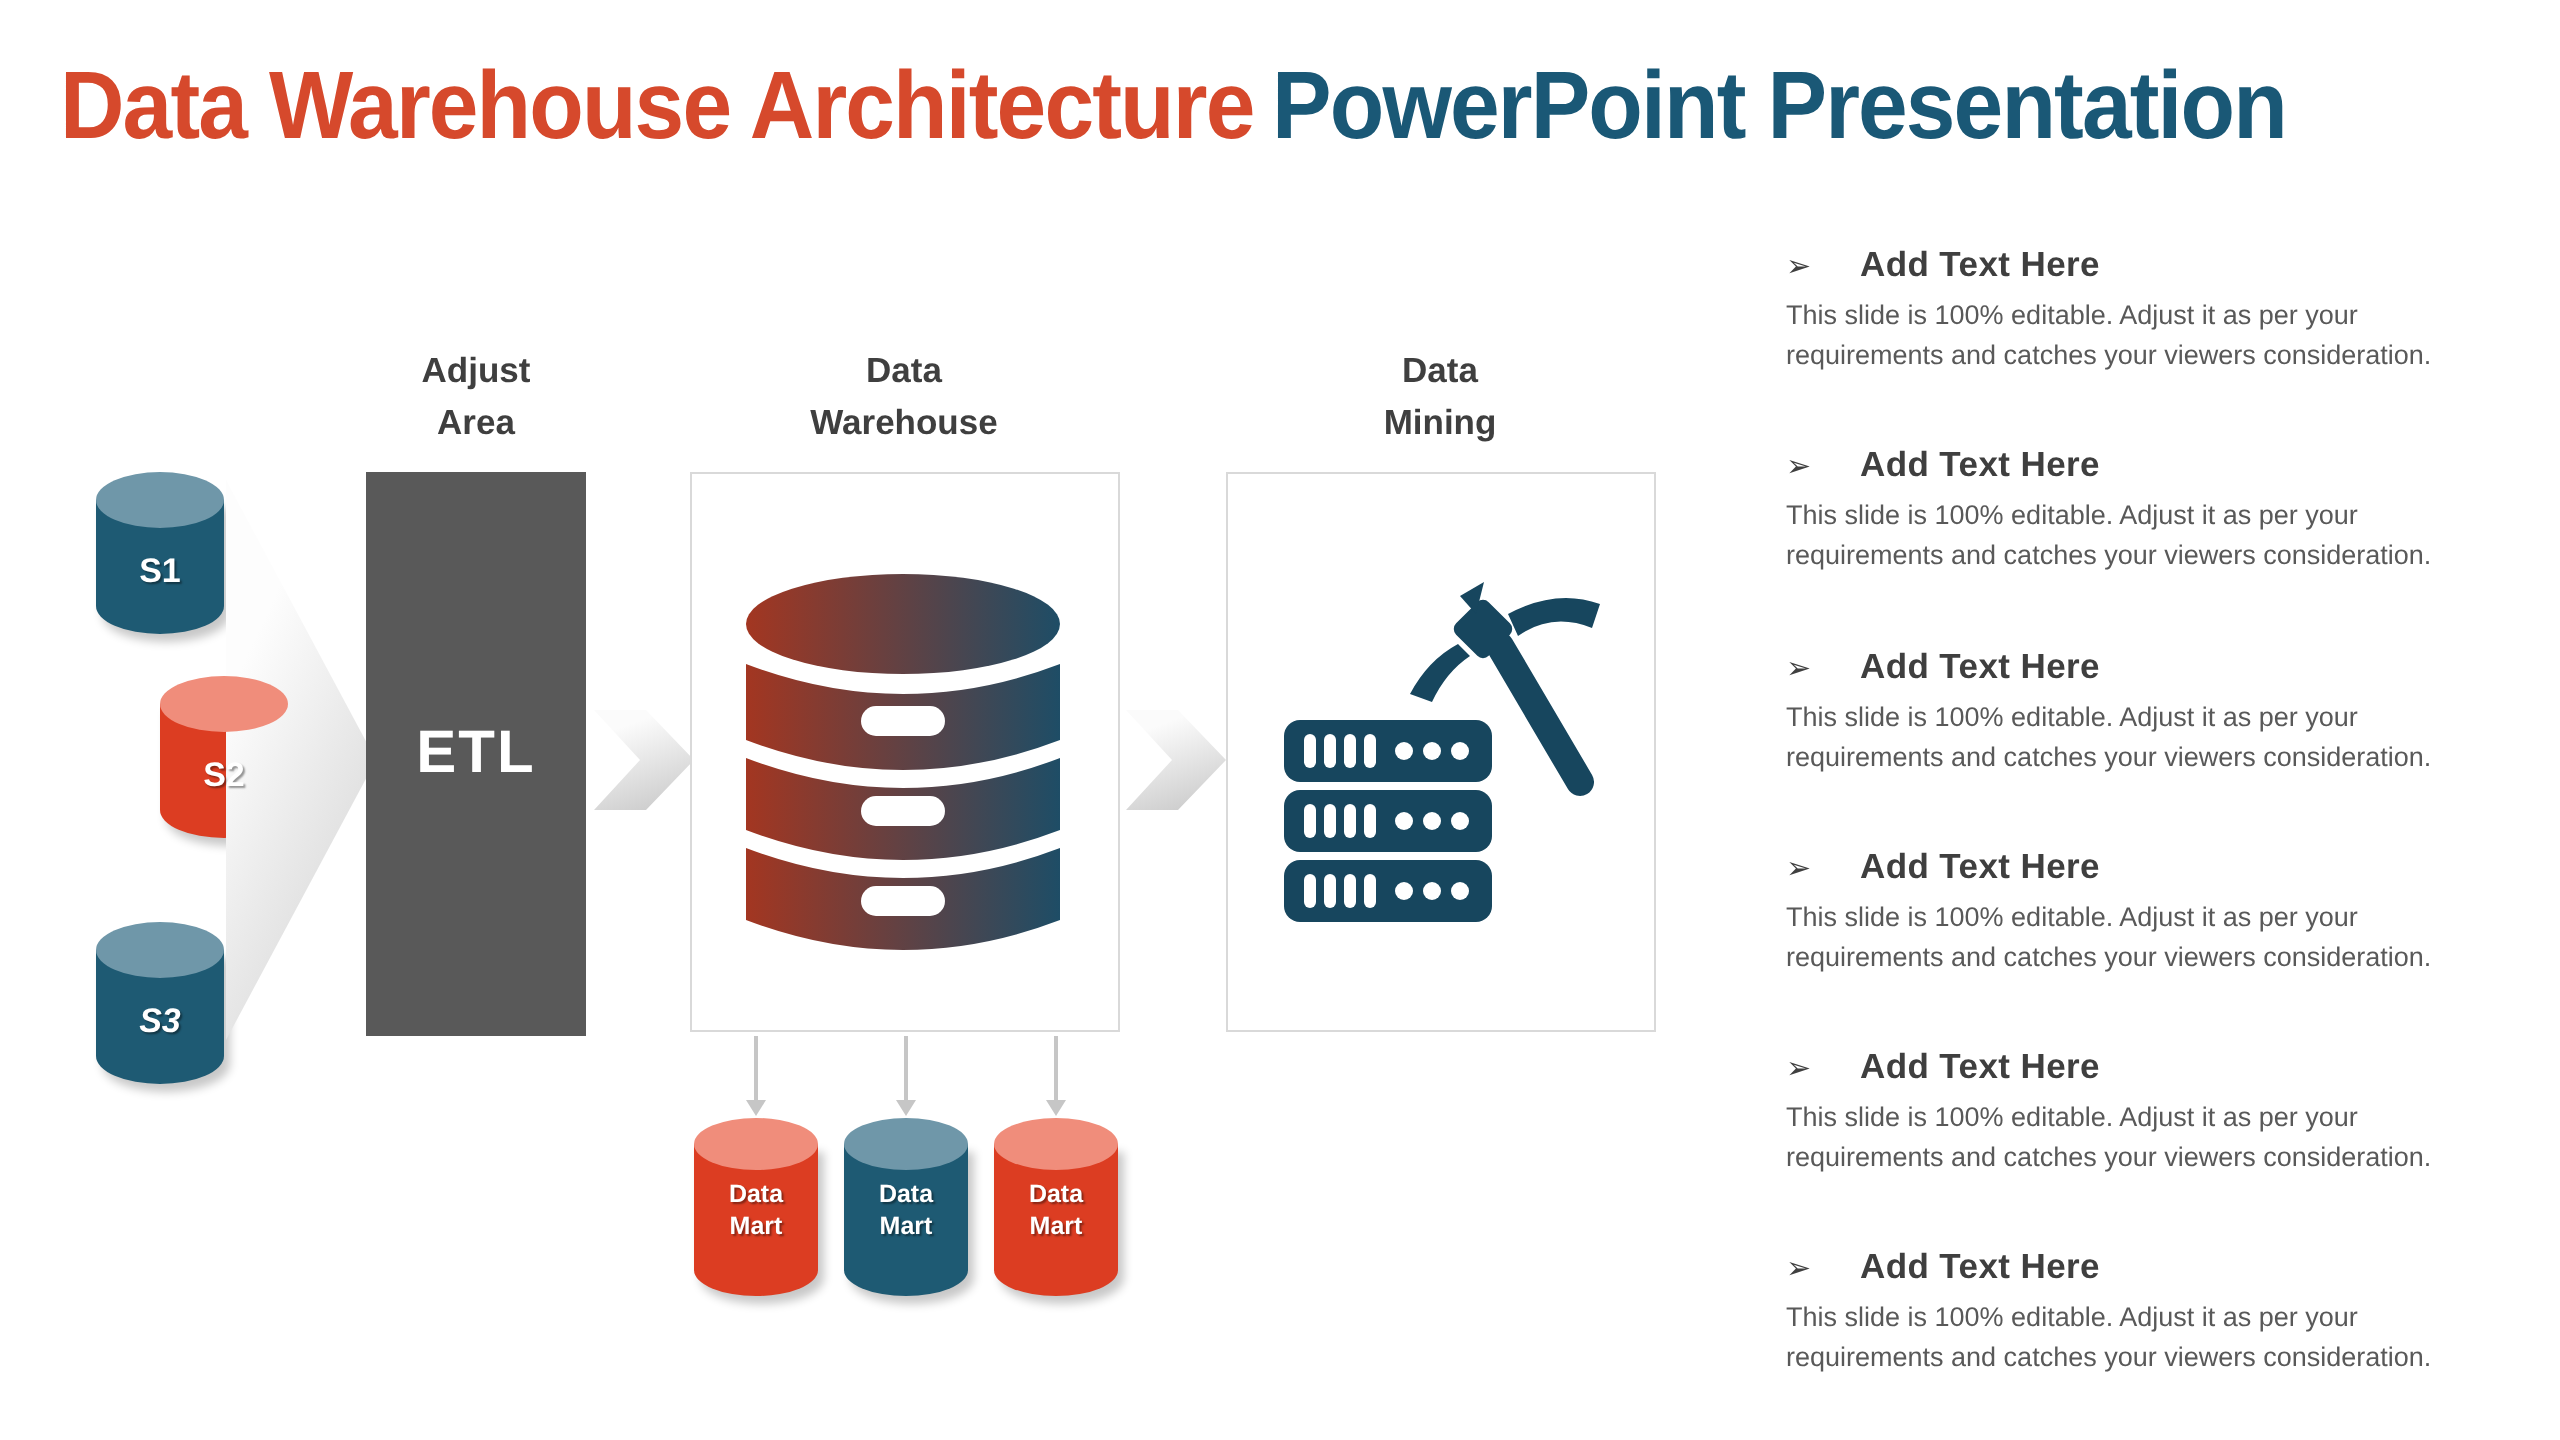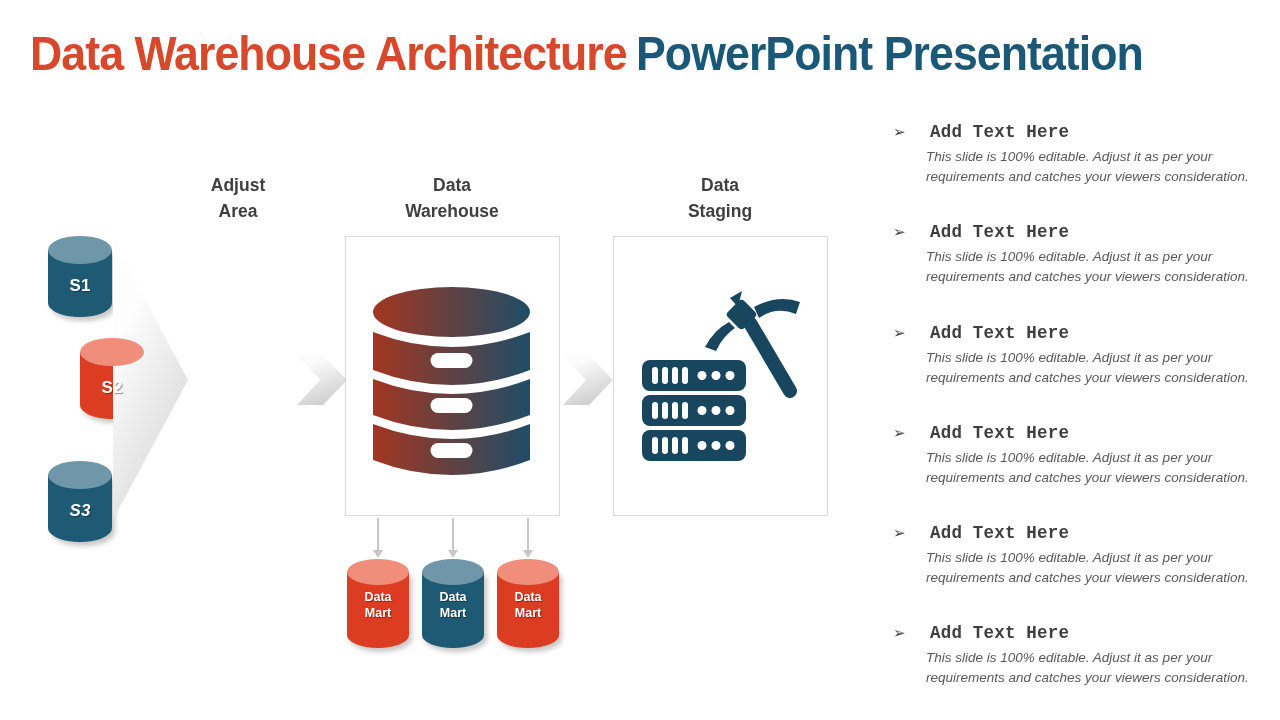--- a/index.html
+++ b/index.html
@@ -68,23 +68,23 @@
                   box-shadow:3px 4px 5px rgba(0,0,0,.22);}
   .mart .mart-label{position:absolute;z-index:3;top:30px;left:9px;width:44px;text-align:center;
                     color:#fff;font-weight:bold;font-size:12.5px;line-height:16px;
                     text-shadow:1px 1px 1px rgba(0,0,0,.4);}
   #mart1{left:347px;} #mart2{left:422px;} #mart3{left:497px;}
 
   
   .section{position:absolute;left:893px;width:345px;}
   .section-head{display:flex;align-items:center;}
   .bullet{width:37px;font-size:15px;color:#404040;}
-  .heading{font-size:17.5px;font-weight:bold;color:var(--text-dark,#3F3F3F);letter-spacing:.2px;font-family:Liberation Mono, monospace;}
-  .body{margin-top:5px;font-style:italic;font-size:13.5px;line-height:19.5px;
-        color:var(--text-gray,#595959);margin-left:33px;}
+  .heading{font-size:17.5px;font-weight:bold;color:var(--text-dark,#3F3F3F);letter-spacing:.2px;}
+  .body{margin-top:5px;font-size:13.5px;line-height:19.5px;
+        color:var(--text-gray,#595959);}
   .body span{display:block;white-space:nowrap;}
   #sec0{top:122px;} #sec1{top:222px;} #sec2{top:323px;} #sec3{top:423px;} #sec4{top:523px;} #sec5{top:623px;}
 </style>
 </head>
 <body>
 
 <div class="slide">
 
   <div class="title">
     <span class="t1">Data Warehouse Architecture</span><span class="t2">PowerPoint Presentation</span>
@@ -93,41 +93,44 @@
   <div class="col-label" id="lab-stage">
     <span>Adjust</span>
     <span>Area</span>
   </div>
   <div class="col-label" id="lab-dw">
     <span>Data</span>
     <span>Warehouse</span>
   </div>
   <div class="col-label" id="lab-mine">
     <span>Data</span>
-    <span>Staging</span>
+    <span>Mining</span>
   </div>
 
   <div class="cyl teal" id="src1">
     <div class="cyl-top"></div>
     <div class="cyl-body"></div>
     <div class="cyl-label">S1</div>
   </div>
   <div class="cyl red" id="src2">
     <div class="cyl-top"></div>
     <div class="cyl-body"></div>
     <div class="cyl-label">S2</div>
   </div>
   <div class="cyl teal" id="src3">
     <div class="cyl-top"></div>
     <div class="cyl-body"></div>
     <div class="cyl-label">S3</div>
   </div>
 
   <div class="big-arrow"></div>
 
+  <div class="etl-box">
+    <span class="etl-label">ETL</span>
+  </div>
 
   <div class="chevron" id="chev1"></div>
   <div class="chevron" id="chev2"></div>
 
   <div class="frame" id="dw-frame">
     <svg style="left:27px;top:50px;" width="157" height="192" viewBox="0 0 157 192">
       <defs>
         <linearGradient id="dbgrad" x1="0" y1="0" x2="1" y2="0">
           <stop offset="0" style="stop-color:var(--db-red,#A33621)"></stop>
           <stop offset="1" style="stop-color:var(--db-blue,#1E4D66)"></stop>

